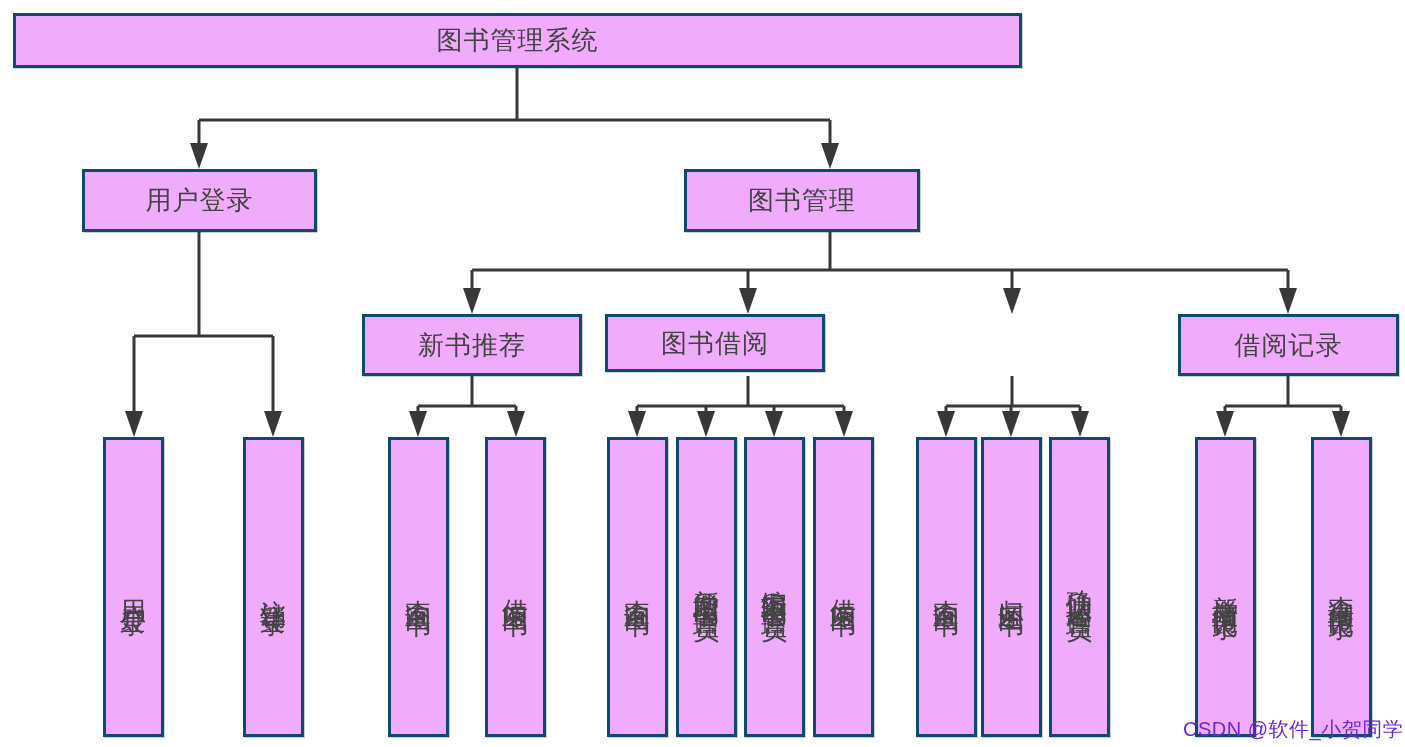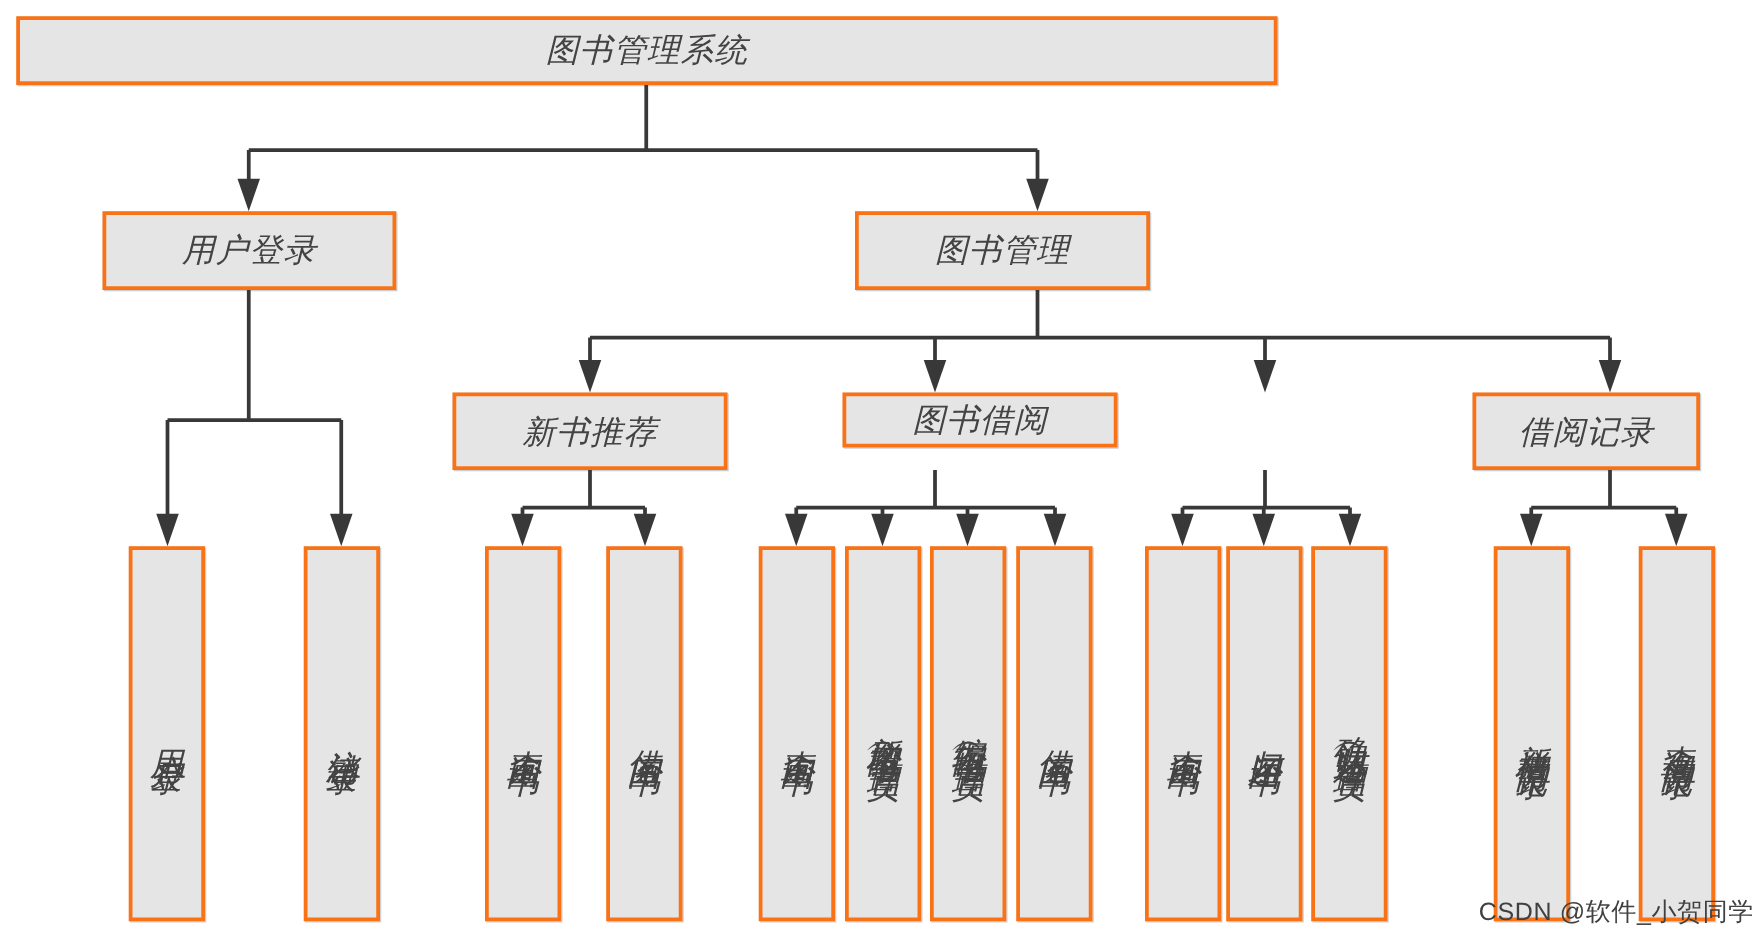--- a/index.html
+++ b/index.html
@@ -17,29 +17,28 @@
   }
   #connectors {
     position: absolute;
     left: 0; top: 0;
     width: 1405px; height: 747px;
     z-index: 0;
   }
   .box {
     position: absolute;
     box-sizing: border-box;
-    background: #e5e5e5;
-    border: 3px solid #f97316;
+    background: #f0abfc;
+    border: 3px solid #0c4a6e;
     box-shadow: 1px 1px 0 rgba(60,60,60,0.25);
     color: #434343;
     display: flex;
     align-items: center;
     justify-content: center;
     z-index: 1;
-    font-style: italic;
   }
   .hlabel {
     font-size: 26px;
     letter-spacing: 1px;
     white-space: nowrap;
   }
   .vlabel {
     writing-mode: vertical-rl;
     text-orientation: mixed;
     font-size: 26px;
@@ -47,23 +46,23 @@
     line-height: 1;
     white-space: nowrap;
   }
   
   .n-root  { left: 13px;  top: 13px;  width: 1009px; height: 55px; }
   
   .n-l2a   { left: 82px;  top: 169px; width: 235px; height: 63px; }
   .n-l2b   { left: 684px; top: 169px; width: 236px; height: 63px; }
   
   .n-l3a   { left: 362px;  top: 314px; width: 220px; height: 62px; }
-  .n-l3b   { left: 674px;  top: 314px; width: 220px; height: 44px; }
+  .n-l3b   { left: 605px;  top: 314px; width: 220px; height: 58px; }
   .n-l3c   { left: 902px;  top: 314px; width: 220px; height: 62px; }
-  .n-l3d   { left: 1178px; top: 314px; width: 182px; height: 62px; }
+  .n-l3d   { left: 1178px; top: 314px; width: 221px; height: 62px; }
   
   .leaf { top: 437px; width: 61px; height: 300px; }
   .n-a1 { left: 103px; }
   .n-a2 { left: 243px; }
   .n-b1 { left: 388px; }
   .n-b2 { left: 485px; }
   .n-c1 { left: 607px; }
   .n-c2 { left: 676px; }
   .n-c3 { left: 744px; }
   .n-c4 { left: 813px; }
@@ -71,21 +70,21 @@
   .n-d2 { left: 981px; }
   .n-d3 { left: 1049px; }
   .n-e1 { left: 1195px; }
   .n-e2 { left: 1311px; }
   #watermark {
     position: absolute;
     left: 1183px;
     top: 716px;
     z-index: 2;
     font-size: 20px;
-    color: #404040;
+    color: #6d28d9;
     white-space: nowrap;
     letter-spacing: 0.5px;
   }
 </style>
 </head>
 <body>
 
 <div id="canvas">
 
   <svg id="connectors" viewBox="0 0 1405 747" xmlns="http://www.w3.org/2000/svg">

